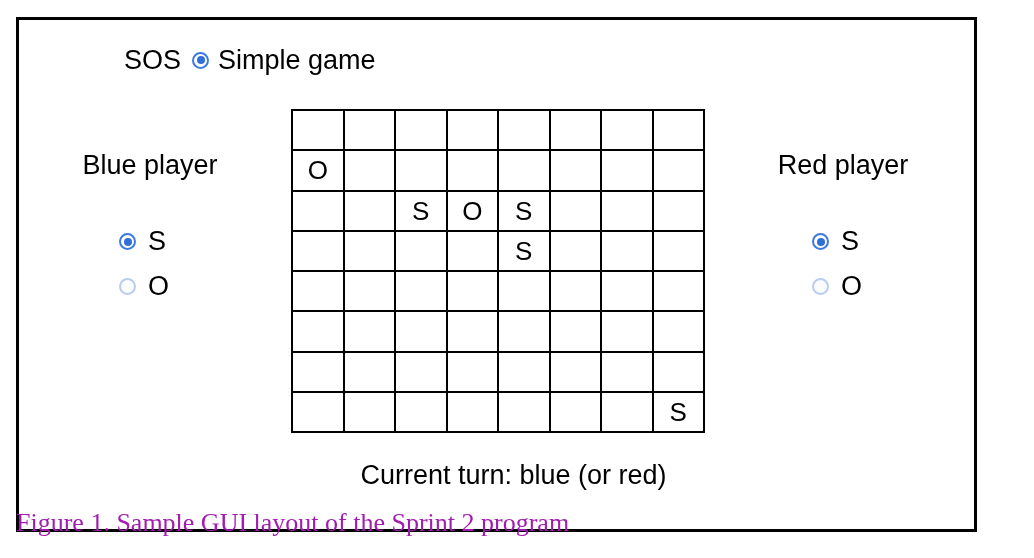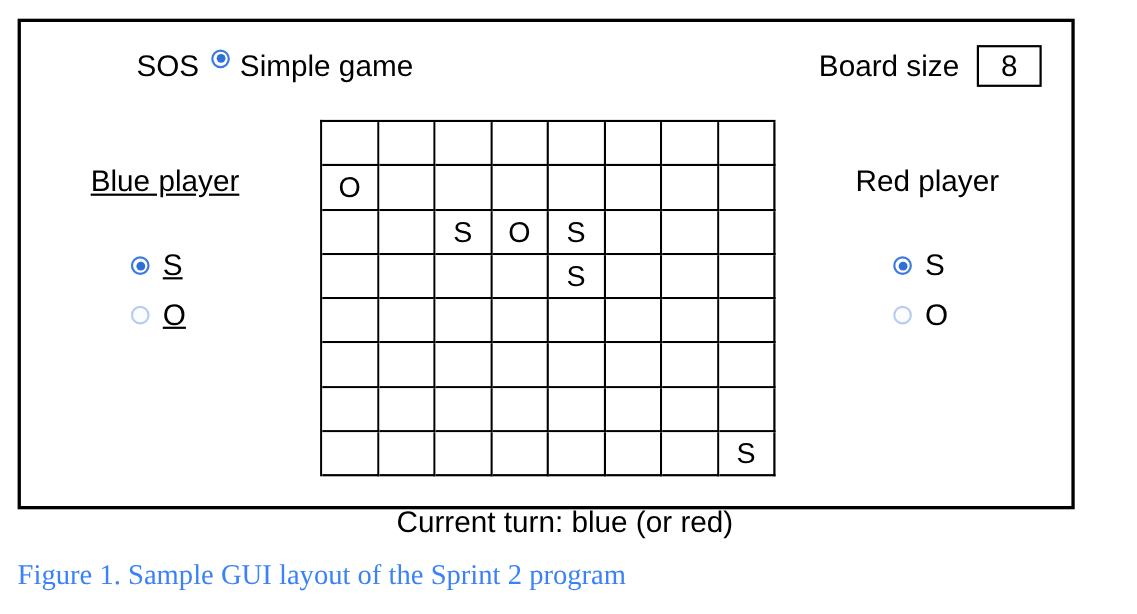--- a/index.html
+++ b/index.html
@@ -15,21 +15,21 @@
     color: #000000;
     overflow: hidden;
   }
 
   
   #gui-frame {
     position: absolute;
     left: 16px;
     top: 17px;
     width: 961px;
-    height: 446px;
+    height: 515px;
     border: 3px solid #000000;
     box-sizing: border-box;
     background: #ffffff;
   }
 
   
   #top-bar {
     position: absolute;
     left: 0;
     top: 16px;
@@ -46,20 +46,21 @@
     gap: 0px;
   }
   #sos-label {
     font-size: 27px;
     letter-spacing: 0px;
     margin-right: 11px;
     white-space: nowrap;
   }
   .mode-option {
     display: flex;
+    align-items: center;
     white-space: nowrap;
   }
   .mode-option .opt-label {
     font-size: 27px;
     margin-left: 9px;
   }
   #general-game-option { margin-left: 28px; }
 
   
   .radio {
@@ -120,21 +121,21 @@
     color: #000000;
     padding: 0;
   }
 
   
   .side-panel {
     position: absolute;
     top: 130px;
     width: 250px;
   }
-  #blue-player-panel { left: 6px; text-decoration: underline; }
+  #blue-player-panel { left: 6px; }
   #red-player-panel  { right: 6px; }
 
   .panel-title {
     font-size: 27px;
     text-align: center;
     white-space: nowrap;
   }
   .letter-choices {
     margin-top: 45px;
     display: flex;
@@ -191,45 +192,41 @@
     white-space: nowrap;
   }
 
   
   #figure-caption {
     position: absolute;
     left: 16px;
     top: 508px;
     font-family: "Liberation Serif", serif;
     font-size: 26px;
-    color: #3b82f6;
+    color: #a21caf;
     white-space: nowrap;
   }
 </style>
 </head>
 <body>
 
 <div id="gui-frame">
 
   <div id="top-bar">
 
     <div id="game-mode-group">
       <span id="sos-label">SOS</span>
 
       <div class="mode-option" id="simple-game-option">
         <span class="radio checked"></span>
         <span class="opt-label">Simple game</span>
       </div>
 
     </div>
 
-    <div id="board-size-group">
-      <span id="board-size-label">Board size</span>
-      <input id="board-size-input" type="text" value="8" style="">
-    </div>
   </div>
 
   <div class="side-panel" id="blue-player-panel">
     <div class="panel-title">Blue player</div>
     <div class="letter-choices">
       <div class="letter-option">
         <span class="radio checked"></span>
         <span class="opt-label">S</span>
       </div>
       <div class="letter-option">

